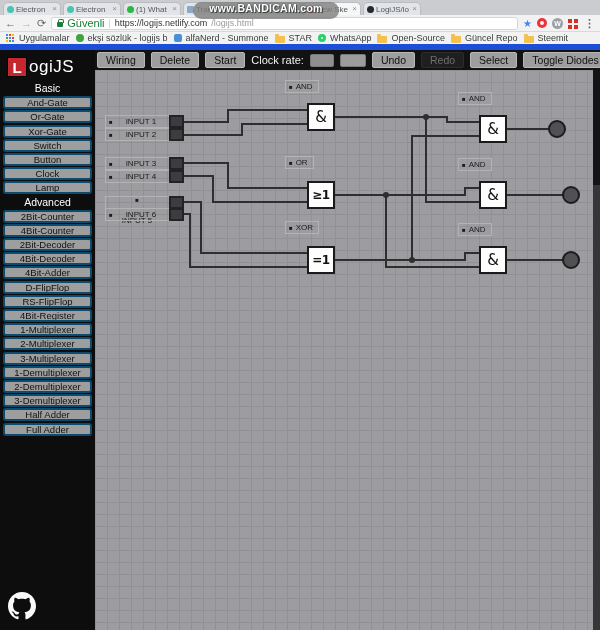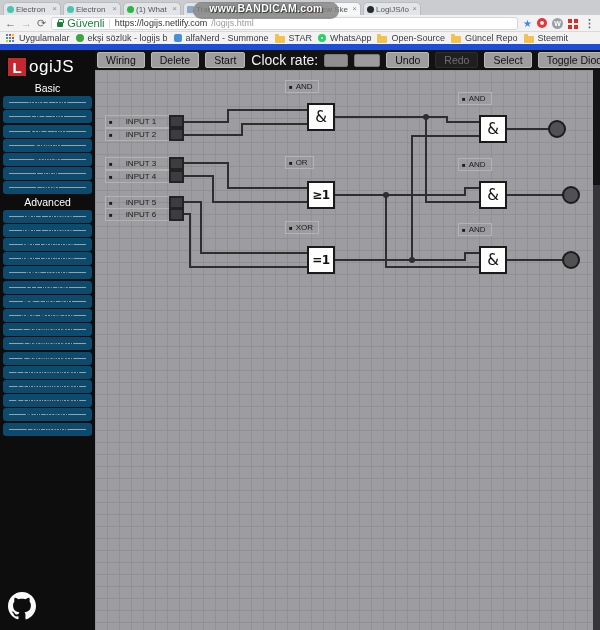--- a/index.html
+++ b/index.html
@@ -47,30 +47,30 @@
   .ic-folder { width:10px; height:7px; background:#f2c14e; border-radius:1px; position:relative; margin-top:2px; }
   .ic-folder::before { content:""; position:absolute; top:-2px; left:0; width:4px; height:2px; background:#f2c14e; border-radius:1px 1px 0 0; }
 
   .watermark { position:absolute; left:193px; top:2px; width:146px; height:17px; background:rgba(125,125,125,0.8); border-radius:9px; display:flex; justify-content:center; z-index:50; }
   .watermark span { font-size:10.5px; font-weight:bold; color:#fff; text-shadow:0 0 2px #333, 1px 1px 0 #444; letter-spacing:0.3px; }
 
   
   .app-toolbar { position:absolute; left:95px; top:50px; width:505px; height:20px; background:#121212; display:flex; align-items:center; gap:6px; padding:0 2px; overflow:hidden; }
   .tbtn { background:#9e9e9e; color:#111; border:1px solid #b8b8b8; border-radius:2px; font-size:10.5px; font-family:"Liberation Sans",sans-serif; padding:1px 8px; white-space:nowrap; }
   .tbtn.disabled { background:#1f1f1f; border-color:#2c2c2c; color:#6f6f6f; }
-  .clocklabel { color:#f2f2f2; font-size:14px; white-space:nowrap; }
+  .clocklabel { color:#f2f2f2; font-size:11px; white-space:nowrap; }
   .clockin { height:13px; background:#8f8f8f; border:1px solid #7a7a7a; border-radius:2px; }
   .ci1 { width:24px; } .ci2 { width:26px; background:#9c9c9c; }
 
   .sidebar { position:absolute; left:0; top:50px; width:95px; height:580px; background:#0d0d0d; }
   .logo { display:flex; align-items:center; gap:2px; padding:7px 6px 4px 7px; }
   .logo-l { width:20px; height:20px; background:#c4272e; border:1px solid #000; color:#fff; font-weight:bold; font-size:15px; display:flex; align-items:center; justify-content:center; }
   .logo-rest { color:#fff; font-size:17px; letter-spacing:0.5px; }
   .side-head { color:#fff; font-size:10.5px; text-align:center; height:13px; line-height:13px; margin:1px 0; }
-  .side-btn { height:13px; margin:1.2px 3px; background:#9e9e9e; border:6px solid #0c4a6e; border-radius:3px; color:#111; font-size:9.5px; display:flex; align-items:center; justify-content:center; white-space:nowrap; overflow:hidden; }
+  .side-btn { height:13px; margin:1.2px 3px; background:#9e9e9e; border:2px solid #0c4a6e; border-radius:3px; color:#111; font-size:9.5px; display:flex; align-items:center; justify-content:center; white-space:nowrap; overflow:hidden; }
   .gh { position:absolute; left:8px; bottom:10px; width:28px; height:28px; }
 
   
   .canvas { position:absolute; left:95px; top:70px; width:498px; height:560px; background-color:#9d9da1;
     background-image:linear-gradient(#919194 1px, transparent 1px), linear-gradient(90deg, #919194 1px, transparent 1px);
     background-size:12px 12px; overflow:hidden; }
   .wires { position:absolute; left:0; top:0; }
   .gate { position:absolute; width:28px; height:28px; background:#fdfdfd; border:2px solid #1a1a1a; display:flex; align-items:center; justify-content:center; font-family:"DejaVu Sans",sans-serif; color:#111; }
   .gate.sym-and { font-size:15px; }
   .gate.sym-orx { font-size:12px; font-weight:bold; letter-spacing:-0.5px; }
@@ -270,21 +270,21 @@
       <span>INPUT 2</span>
     </div>
   <div class="clabel ilabel" style="left:10px;top:87px;">
       <span class="mk">■</span>
       <span>INPUT 3</span>
     </div>
   <div class="clabel ilabel" style="left:10px;top:100px;">
       <span class="mk">■</span>
       <span>INPUT 4</span>
     </div>
-  <div class="clabel ilabel" style="left:10px;top:126px;">
+  <div class="clabel ilabel" style="left:10px;top:126px;flex-direction:column;">
       <span class="mk">■</span>
       <span>INPUT 5</span>
     </div>
   <div class="clabel ilabel" style="left:10px;top:138px;">
       <span class="mk">■</span>
       <span>INPUT 6</span>
     </div>
 
   <div class="sw" style="left:74px;top:45px;"></div>
   <div class="sw" style="left:74px;top:58px;"></div>

